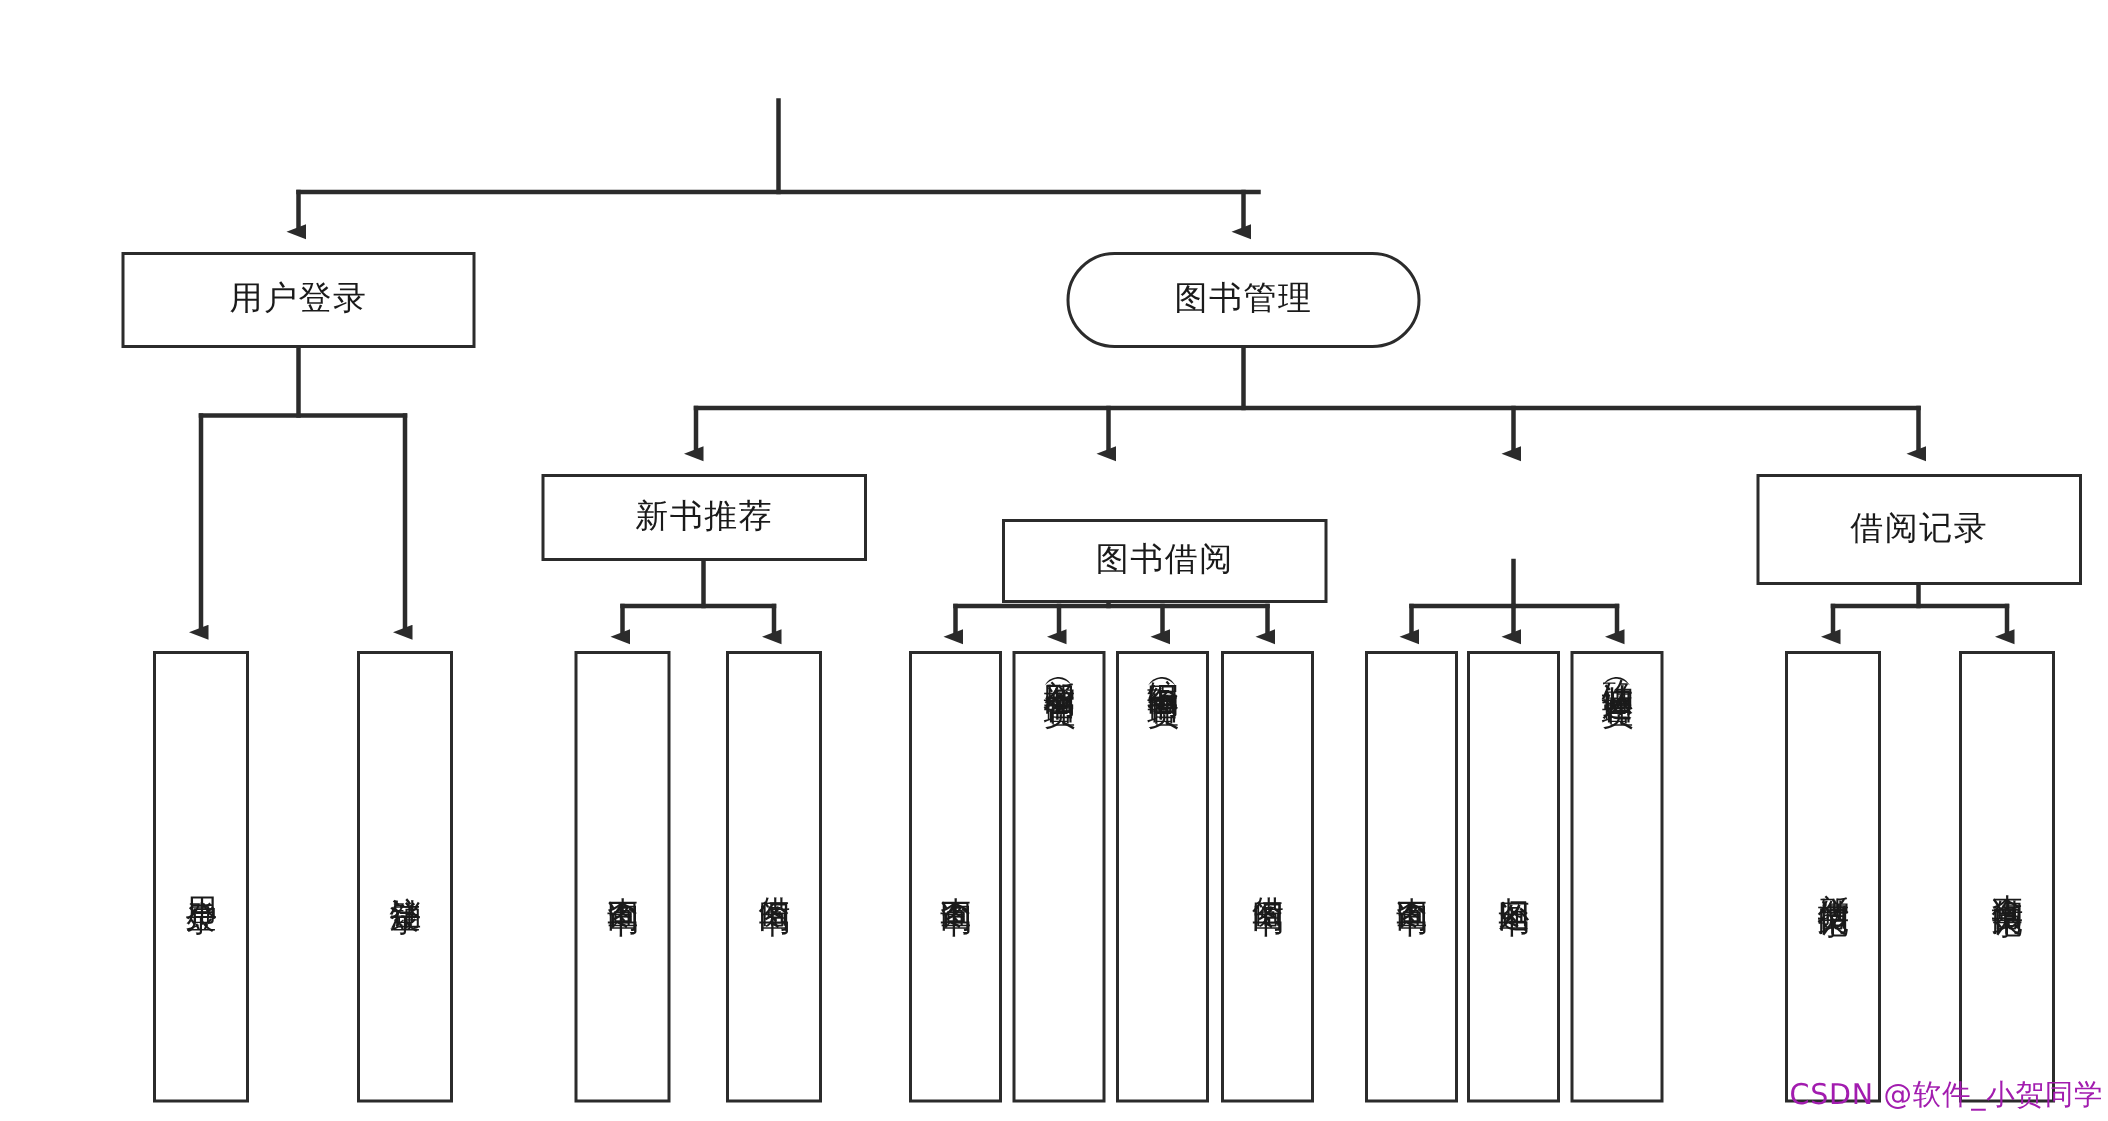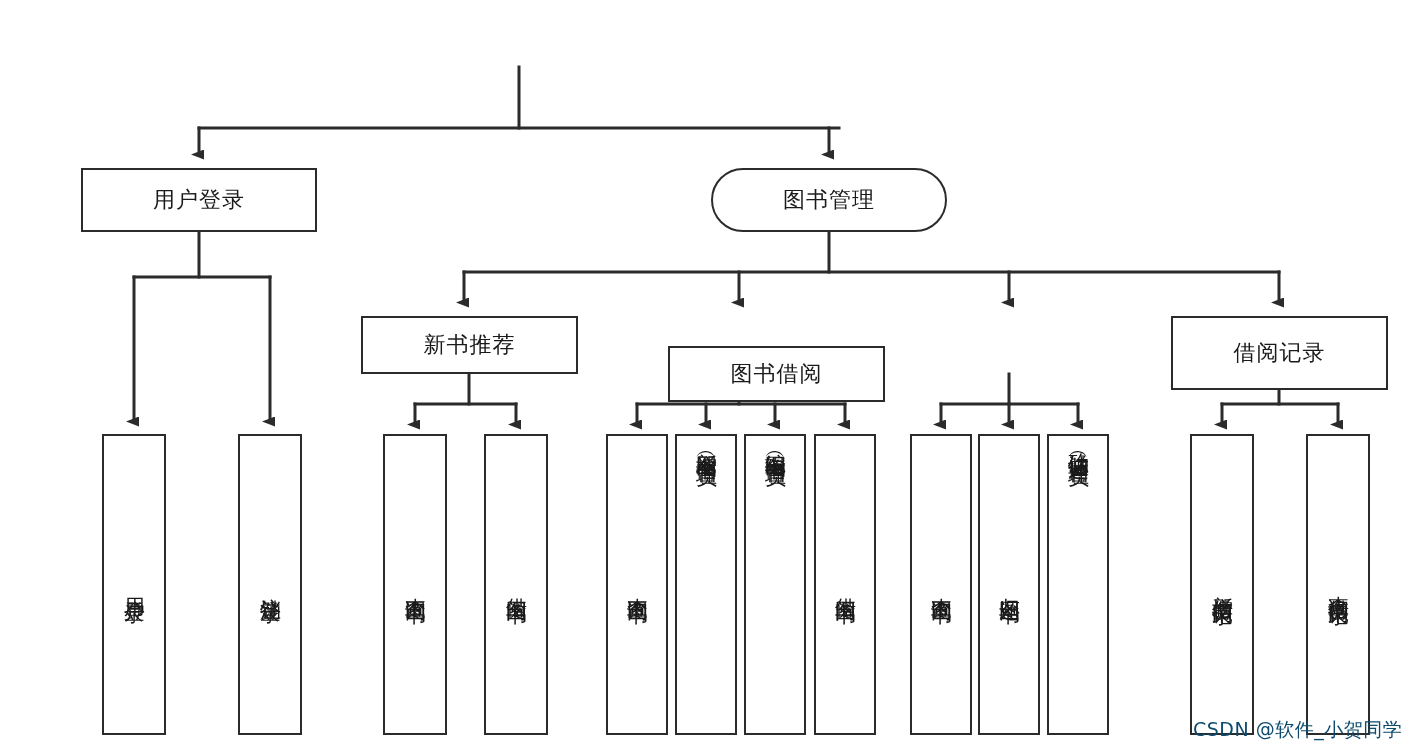--- a/index.html
+++ b/index.html
@@ -34,21 +34,21 @@
     text-orientation:upright;
     font-size:21px;
     line-height:1.18;
     letter-spacing:2px;
     white-space:nowrap;
   }
   .node.vert.mid{align-items:center;}
   .watermark{
     position:absolute;
     font-size:19px;
-    color:#0c4a6e;
+    color:#a21caf;
     white-space:nowrap;
     letter-spacing:.5px;
     font-family:"DejaVu Sans","Liberation Sans",sans-serif;
   }
 </style>
 </head>
 <body>
 
 <div id="stage">
 

